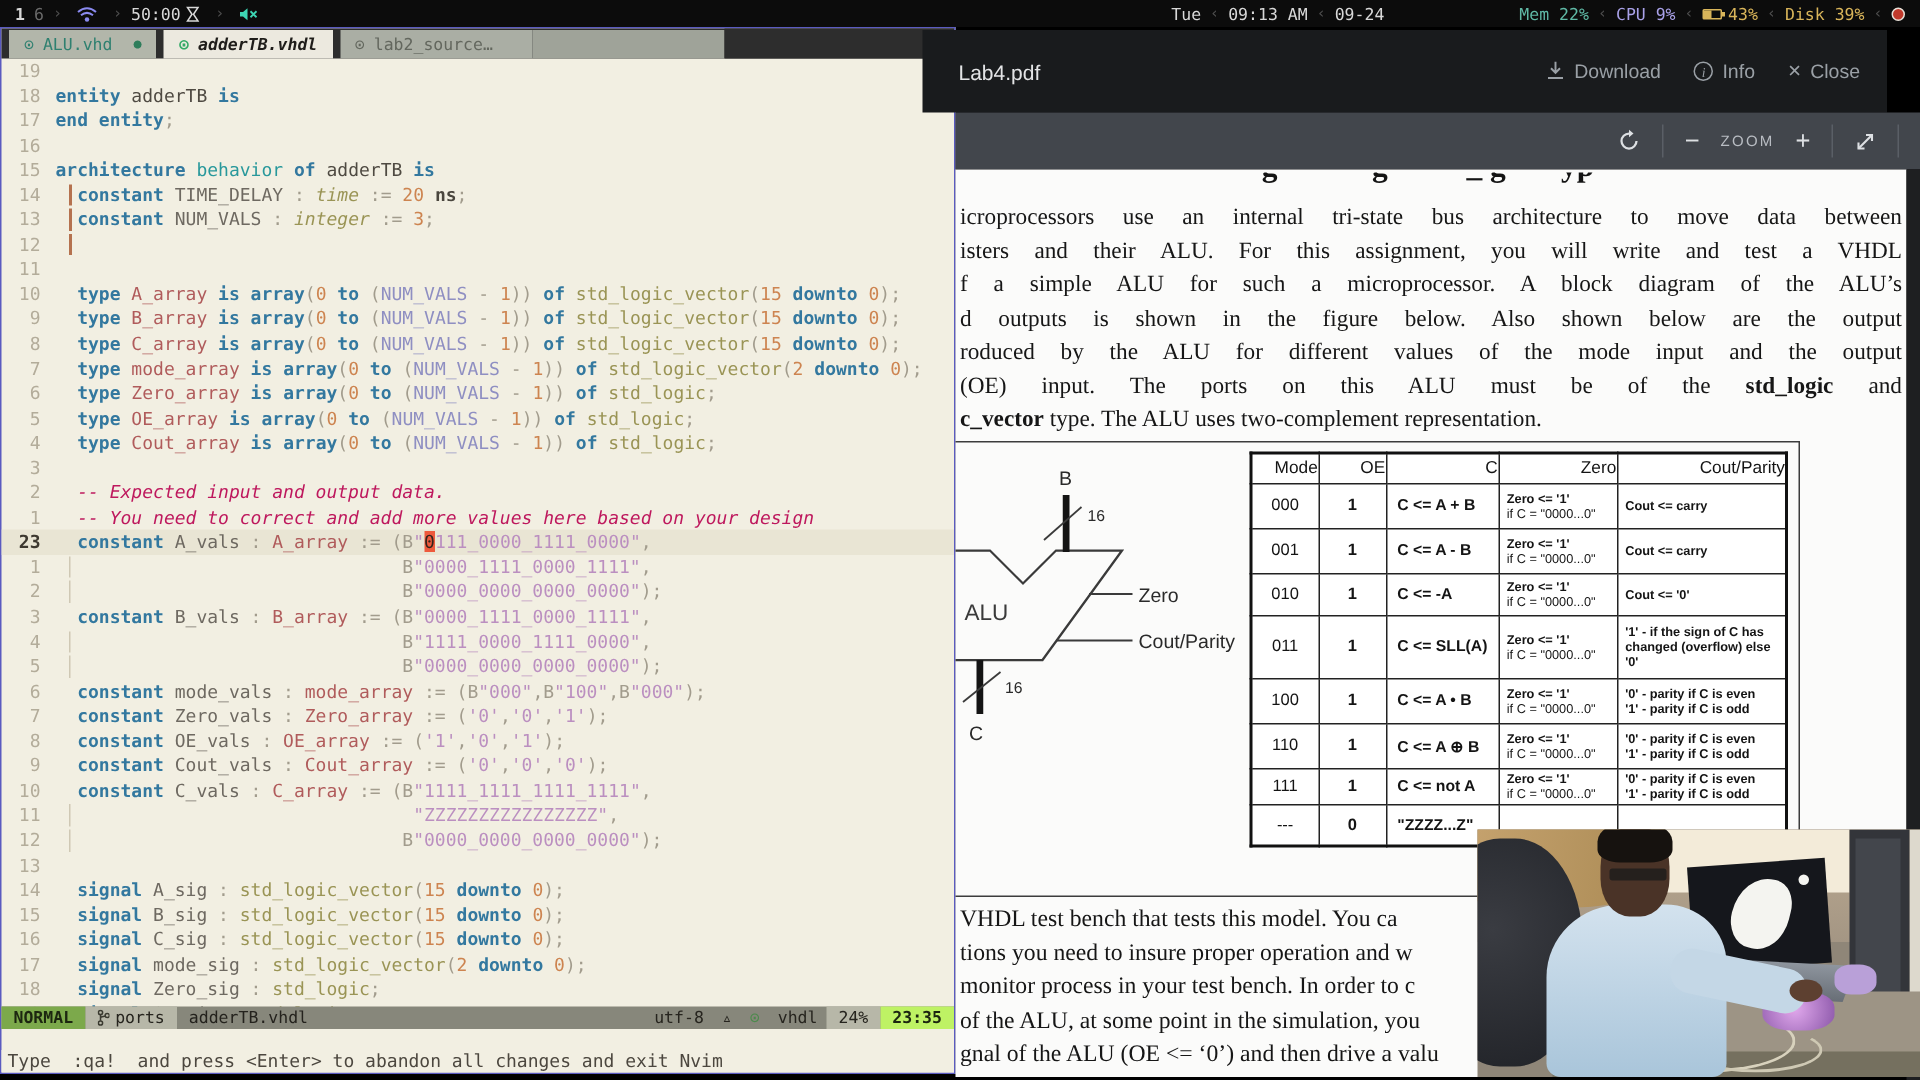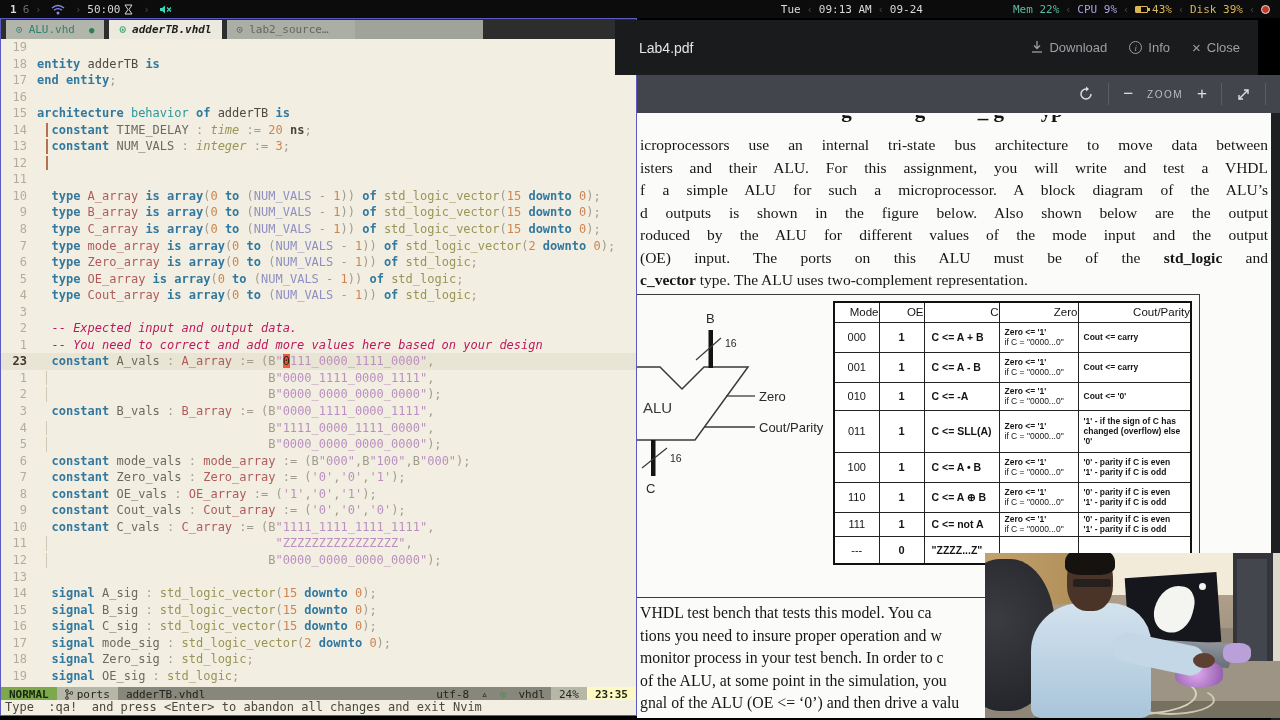--- a/index.html
+++ b/index.html
@@ -55,30 +55,30 @@
   .tk-ity { color:#9a9455; font-style:italic; }
   .tk-num { color:#cd8450; }
   .tk-str { color:#bb8fc0; }
   .tk-pun { color:#a29c8d; }
   .tk-cmt { color:#be185d; font-style:italic; }
   .tk-ns { color:#4a463e; font-weight:bold; }
   .tk-cst { color:#8f8fc2; }
   .tk-d { color:#5b564e; }
   .tk-cur { background:#ee5a3c; color:#33241c; }
 
-  #statusline { position:absolute; left:0; top:668px; width:635px; height:15px; background:#87877b;
+  #statusline { position:absolute; left:0; top:652px; width:635px; height:15px; background:#87877b;
     display:flex; align-items:stretch; font-size:11px; color:#26241e; }
   .sl-seg { display:flex; align-items:center; padding:0 8px; white-space:nowrap; }
   .sl-mode { background:#7ca94b; color:#1c2610; font-weight:bold; }
   .sl-branch { background:#b7b7a8; }
   .sl-file { color:#24221d; }
   .sl-right { margin-left:auto; display:flex; align-items:stretch; }
   .sl-enc { padding:0 6px; display:flex; align-items:center; }
   .sl-pct { background:#b7b7a8; }
-  .sl-time { background:#fef9c3; color:#1c2610; font-weight:bold; }
+  .sl-time { background:#bef264; color:#1c2610; font-weight:bold; }
   #cmdline { position:absolute; left:0; top:681px; width:635px; height:15px; background:#f2efe2;
     color:#4c473f; font-size:12px; line-height:15px; white-space:pre; padding-left:4px; }
 
   
   #pdf-header { left:615px; top:20px; width:643px; height:55px; background:#191b1d;
     display:flex; align-items:center; color:#e3e4e6; font-family:"Liberation Sans", sans-serif; }
   #pdf-title { font-size:14px; margin-left:24px; }
   #pdf-actions { margin-left:auto; margin-right:18px; display:flex; align-items:center; gap:22px;
     color:#9aa0a6; font-size:13px; }
   .pdf-act { display:flex; align-items:center; gap:6px; cursor:default; }

